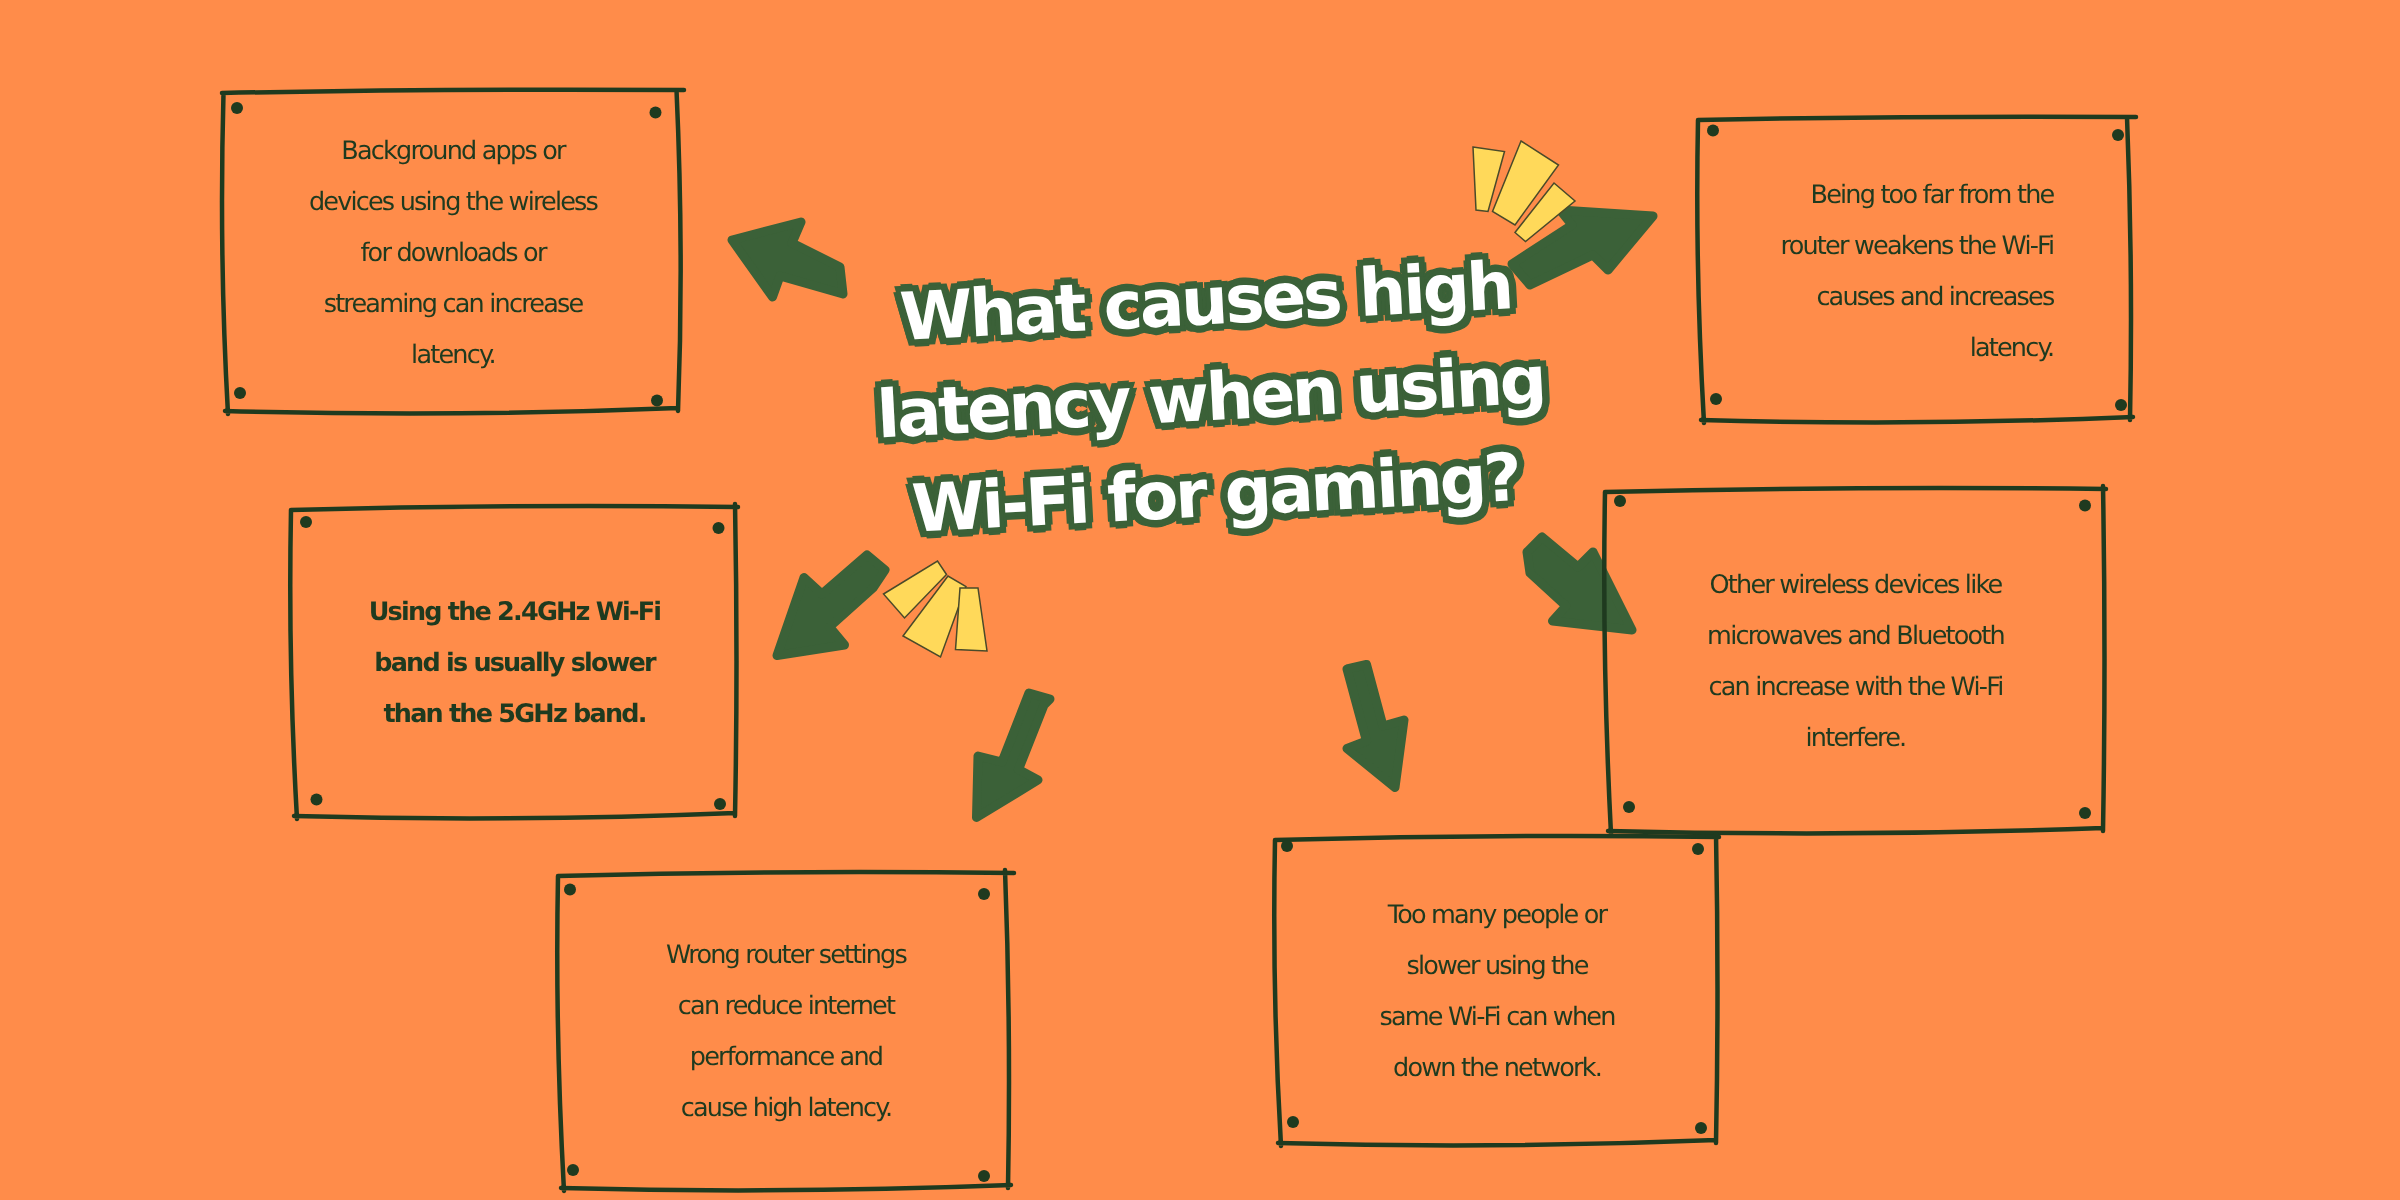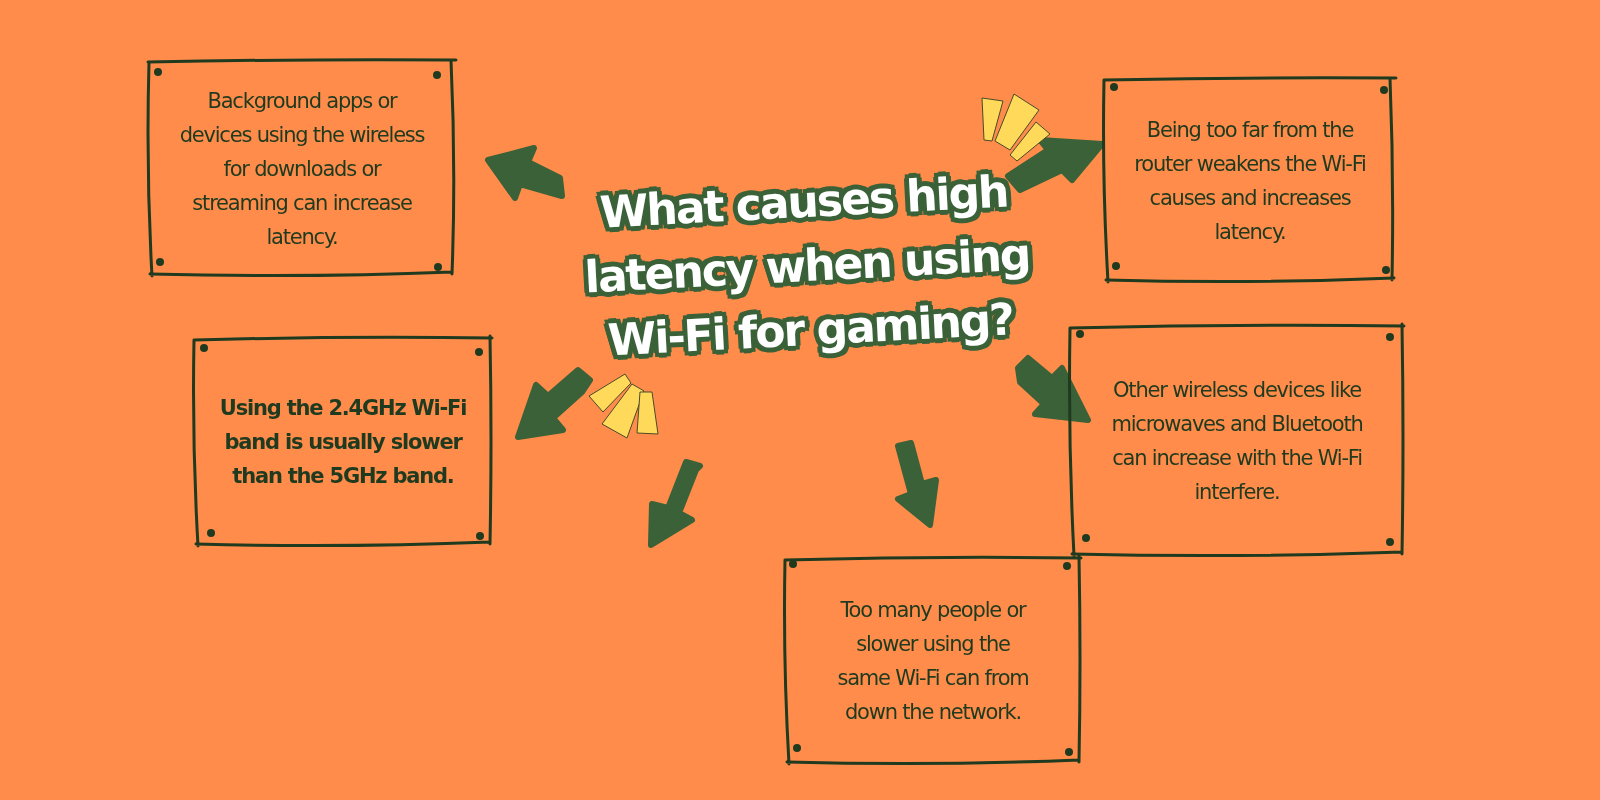--- a/index.html
+++ b/index.html
@@ -10,21 +10,21 @@
       font-family: "Liberation Sans", sans-serif;
     }
     .canvas { position: absolute; left: 0; top: 0; width: 1600px; height: 800px; }
     .box {
       position: absolute;
       box-sizing: border-box;
       display: flex; align-items: center; justify-content: center;
       text-align: center;
       color: #1f3a1f;
       font-family: "DejaVu Sans", sans-serif;
-      font-size: 21px;
+      font-size: 17px;
       line-height: 34px;
       letter-spacing: -1.2px;
       padding: 0 8px;
     }
     .box .frame { position: absolute; left: 0; top: 0; width: 100%; height: 100%; overflow: visible; pointer-events: none; }
     .box .txt { position: relative; z-index: 1; }
     .title {
       position: absolute;
       left: 572px; top: 170px; width: 470px;
       text-align: center;
@@ -105,21 +105,21 @@
     </svg>
     <div class="txt">
       <div>Background apps or</div>
       <div>devices using the wireless</div>
       <div>for downloads or</div>
       <div>streaming can increase</div>
       <div>latency.</div>
     </div>
   </div>
 
-  <div class="box" style="left:1102px; top:78px; width:296px; height:206px;">
+  <div class="box" style="left:1130px; top:78px; width:296px; height:206px;text-align:right;">
     <svg class="frame" viewBox="0 0 296 206" preserveAspectRatio="none">
       <path d="M2,2 Q150,-1 294,0 M2,2 Q0,100 6,204 M4,202 Q150,206 292,200 M288,0 Q292,100 290,202" fill="none" stroke="#1f3a1f" stroke-width="3" stroke-linecap="round"></path>
       <circle cx="12" cy="9" r="4" fill="#1f3a1f"></circle>
         <circle cx="282" cy="12" r="4" fill="#1f3a1f"></circle>
       <circle cx="14" cy="188" r="4" fill="#1f3a1f"></circle>
         <circle cx="284" cy="192" r="4" fill="#1f3a1f"></circle>
     </svg>
     <div class="txt">
       <div>Being too far from the</div>
       <div>router weakens the Wi-Fi</div>
@@ -152,30 +152,45 @@
         <circle cx="322" cy="218" r="4" fill="#1f3a1f"></circle>
     </svg>
     <div class="txt">
       <div>Other wireless devices like</div>
       <div>microwaves and Bluetooth</div>
       <div>can increase with the Wi-Fi</div>
       <div>interfere.</div>
     </div>
   </div>
 
+  <div class="box" style="left:370px; top:580px; width:308px; height:216px;">
+    <svg class="frame" viewBox="0 0 308 216" preserveAspectRatio="none">
+      <path d="M2,4 Q150,0 306,2 M2,4 Q0,105 6,214 M4,212 Q150,216 304,210 M300,0 Q304,105 302,212" fill="none" stroke="#1f3a1f" stroke-width="3" stroke-linecap="round"></path>
+      <circle cx="10" cy="13" r="4" fill="#1f3a1f"></circle>
+        <circle cx="286" cy="16" r="4" fill="#1f3a1f"></circle>
+      <circle cx="12" cy="200" r="4" fill="#1f3a1f"></circle>
+        <circle cx="286" cy="204" r="4" fill="#1f3a1f"></circle>
+    </svg>
+    <div class="txt">
+      <div>Wrong router settings</div>
+      <div>can reduce internet</div>
+      <div>performance and</div>
+      <div>cause high latency.</div>
+    </div>
+  </div>
 
-  <div class="box" style="left:783px; top:556px; width:300px; height:210px;">
+  <div class="box" style="left:848px; top:556px; width:300px; height:210px;">
     <svg class="frame" viewBox="0 0 300 210" preserveAspectRatio="none">
       <path d="M2,4 Q150,0 298,2 M2,4 Q0,105 6,208 M4,206 Q150,210 296,204 M296,0 Q298,105 296,206" fill="none" stroke="#1f3a1f" stroke-width="3" stroke-linecap="round"></path>
       <circle cx="10" cy="8" r="4" fill="#1f3a1f"></circle>
         <circle cx="284" cy="10" r="4" fill="#1f3a1f"></circle>
       <circle cx="14" cy="192" r="4" fill="#1f3a1f"></circle>
         <circle cx="286" cy="196" r="4" fill="#1f3a1f"></circle>
     </svg>
     <div class="txt">
       <div>Too many people or</div>
       <div>slower using the</div>
-      <div>same Wi-Fi can from</div>
+      <div>same Wi-Fi can when</div>
       <div>down the network.</div>
     </div>
   </div>
 
 </div>
 
 </body></html>

